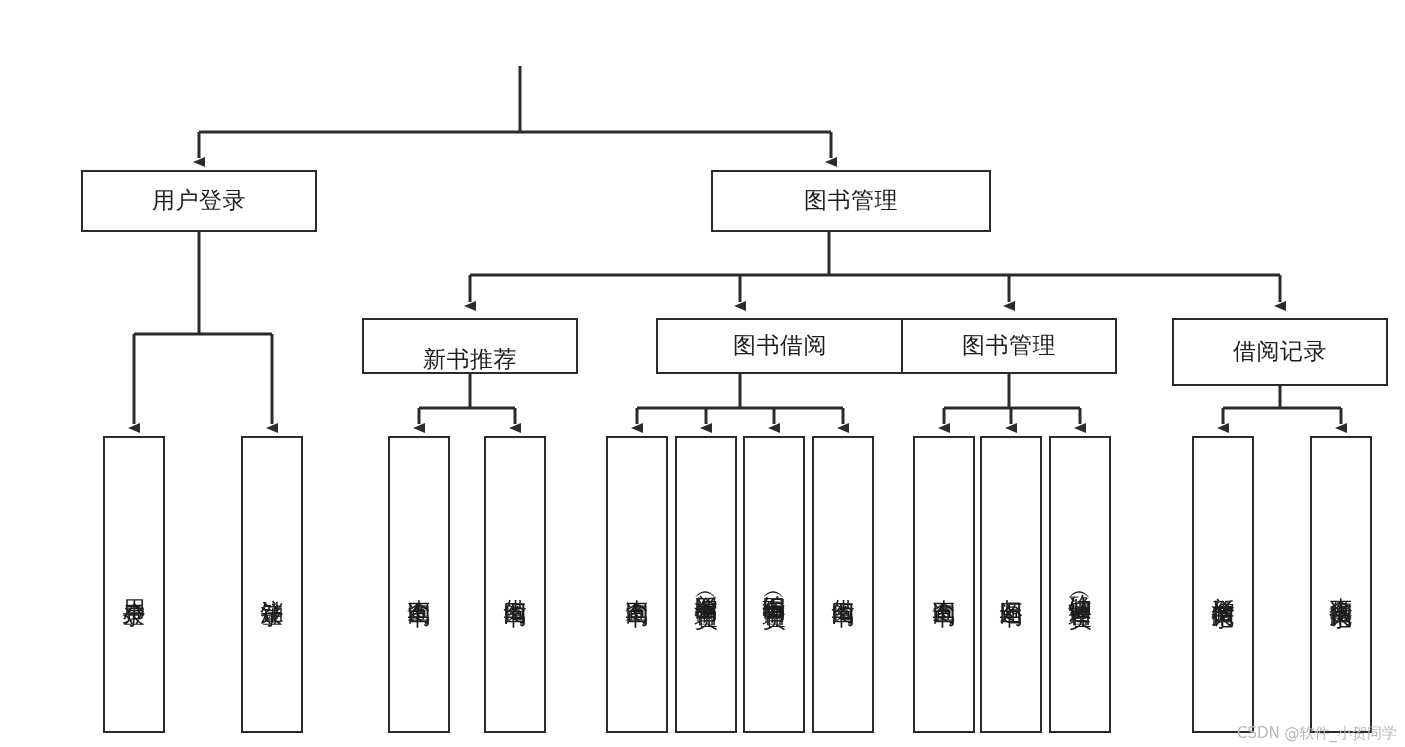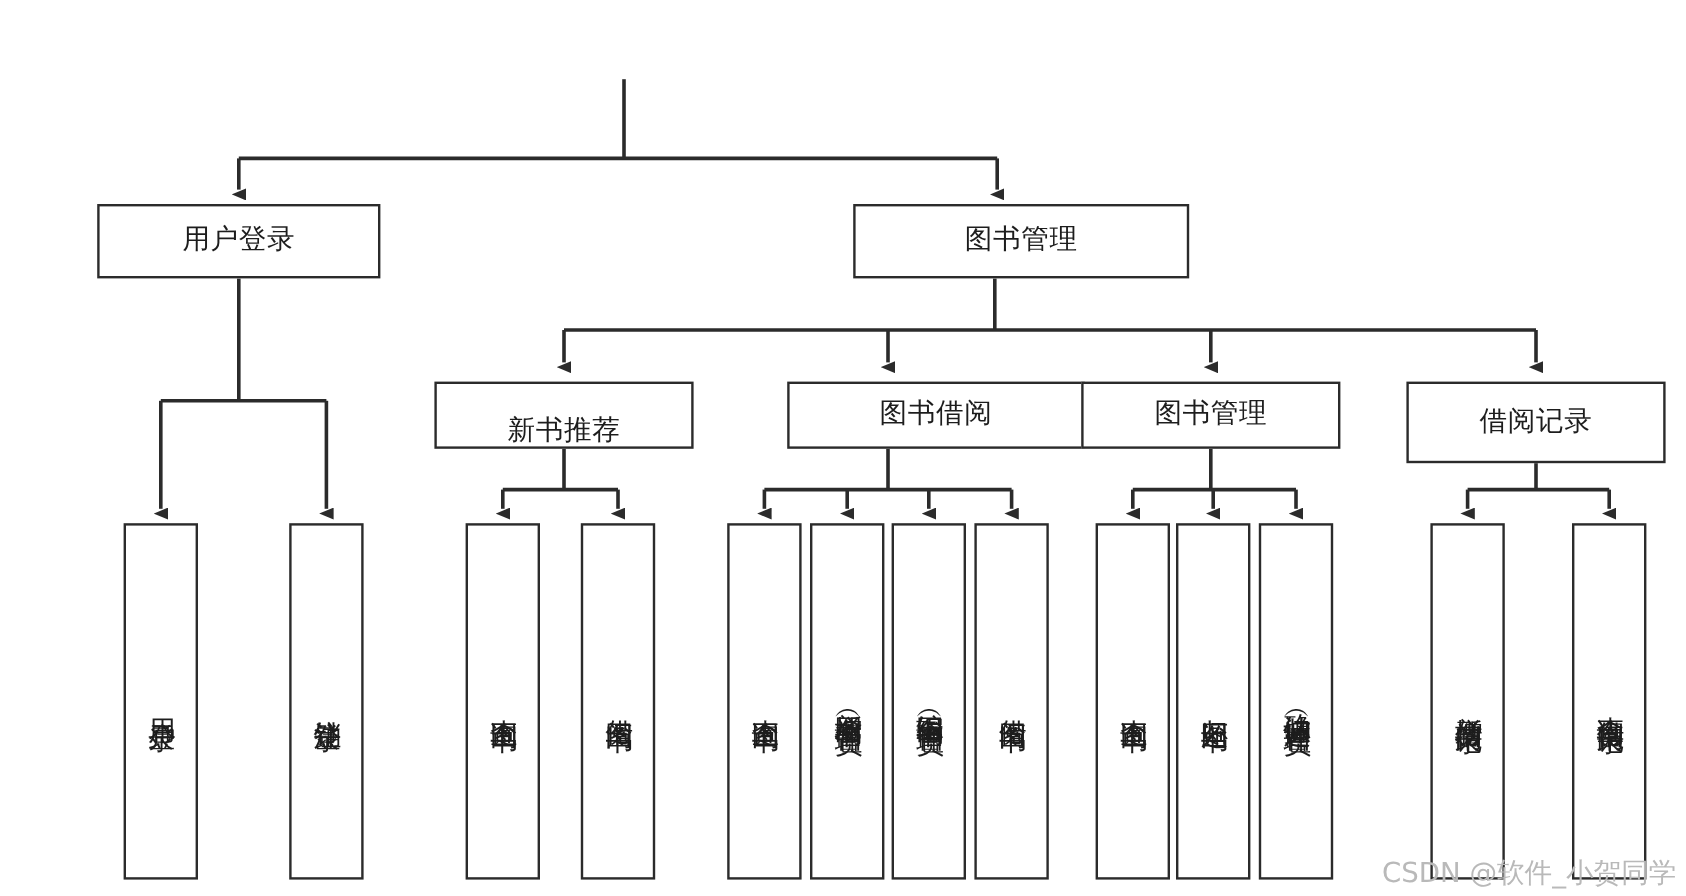--- a/index.html
+++ b/index.html
@@ -50,21 +50,21 @@
   }
   .node.vert .vtext {
     writing-mode: vertical-rl;
     text-orientation: upright;
     display: block;
   }
   #watermark {
     position: absolute;
     right: 8px;
     bottom: 4px;
-    font-size: 23px;
+    font-size: 15px;
     color: #b9b9b9;
     white-space: nowrap;
     font-family: "DejaVu Sans", "Liberation Sans", sans-serif;
   }
 </style>
 </head>
 <body>
 
 <div id="canvas">
 

